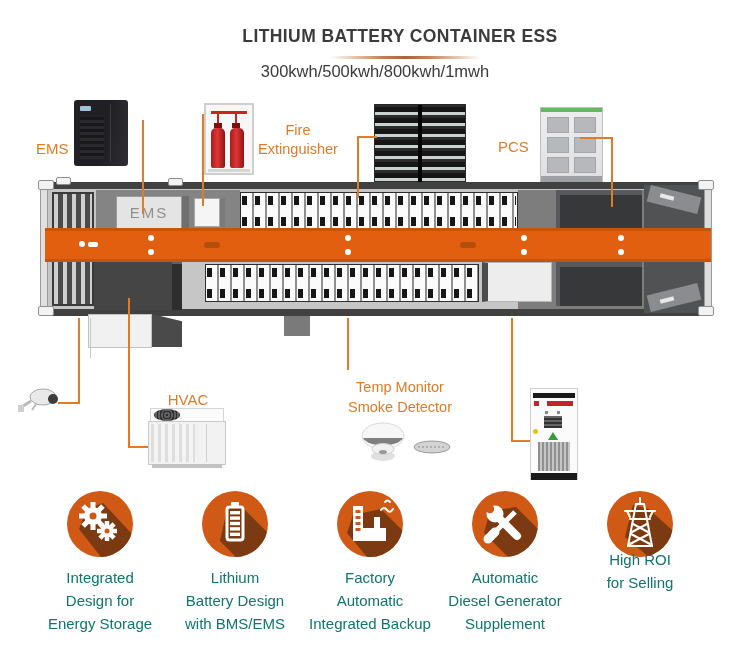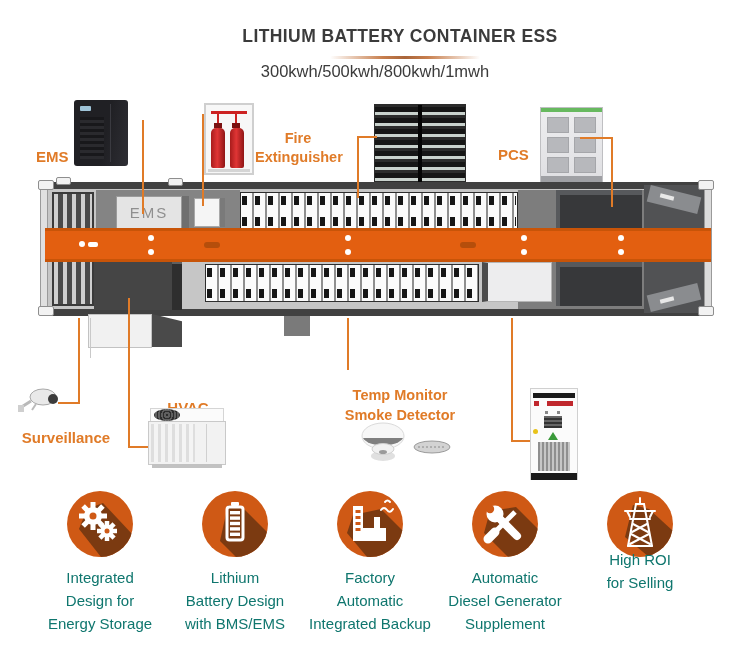--- a/index.html
+++ b/index.html
@@ -6,21 +6,21 @@
     --accent:#E07B28;
     --band:#E35F10;
     --circle:#CF5915;
     --shadow:#7B3A11;
     --ink:#3B3B3B;
   }
   *{margin:0;padding:0;box-sizing:border-box;}
   body{background:#fff;font-family:"Liberation Sans",sans-serif;}
   #stage{position:relative;width:750px;height:660px;background:#fff;overflow:hidden;}
   .abs{position:absolute;}
-  .label{position:absolute;color:var(--accent);font-weight:bold;line-height:19px;font-size:14.5px;margin-top:8px;}
+  .label{position:absolute;color:var(--accent);font-weight:normal;line-height:19px;font-size:14.5px;}
   .center{text-align:center;}
   .conn{position:absolute;background:var(--accent);}
   .fit{position:absolute;background:#f2f2f2;border:1px solid #8e8e8e;border-radius:2px;}
   .dot{position:absolute;width:6px;height:6px;border-radius:50%;background:#fff;}
   .handle{position:absolute;width:16px;height:6px;border-radius:3px;background:#b54e0b;}
   .bstrip{position:absolute;border:1px solid #2e2e2e;
     background:repeating-linear-gradient(90deg,#fbfbfb 0 11px,#8f8f8f 11px 13px);}
   .bstrip::before,.bstrip::after{content:"";position:absolute;left:1px;right:1px;height:9px;
     background:repeating-linear-gradient(90deg,#161616 0 5px,rgba(0,0,0,0) 5px 13px);}
   .bstrip::before{top:3px;}
@@ -145,21 +145,20 @@
   <div class="conn" style="left:511px;top:318px;width:2px;height:124px;"></div>
   <div class="conn" style="left:511px;top:440px;width:22px;height:2px;"></div>
 
   <svg class="abs" style="left:16px;top:384px;" width="50" height="30" viewBox="0 0 50 30">
     <line x1="4" y1="24" x2="15" y2="17" stroke="#b9b9b9" stroke-width="3"></line>
     <rect x="2" y="21" width="6" height="7" fill="#cfcfcf"></rect>
     <ellipse cx="27" cy="13" rx="13" ry="8" fill="#e9e9e9" stroke="#a9a9a9"></ellipse>
     <circle cx="37" cy="15" r="5" fill="#3c3c3c"></circle>
     <line x1="20" y1="20" x2="16" y2="26" stroke="#bbbbbb" stroke-width="2"></line>
   </svg>
-  <div class="label center" style="left:10px;top:420px;width:112px;font-size:15px;">Surveillance</div>
 
   <div class="label center" style="left:146px;top:390px;width:84px;font-size:15px;">HVAC</div>
   <div class="abs" style="left:148px;top:408px;width:80px;height:62px;">
     <div class="abs" style="left:2px;top:0;width:74px;height:14px;background:#fbfbfb;border:1px solid #d5d5d5;"></div>
     <div class="abs" style="left:6px;top:1px;width:26px;height:12px;border-radius:50%;background:repeating-radial-gradient(circle,#2e2e2e 0 1.5px,#606060 1.5px 3px);"></div>
     <div class="abs" style="left:0;top:13px;width:78px;height:44px;background:#f2f2f2;border:1px solid #c9c9c9;"></div>
     <div class="abs" style="left:3px;top:16px;width:44px;height:38px;background:repeating-linear-gradient(90deg,#dedede 0 3px,#f4f4f4 3px 7px);"></div>
     <div class="abs" style="left:58px;top:16px;width:1px;height:38px;background:#d0d0d0;"></div>
     <div class="abs" style="left:4px;top:56px;width:70px;height:4px;background:#c2c2c2;"></div>
   </div>

